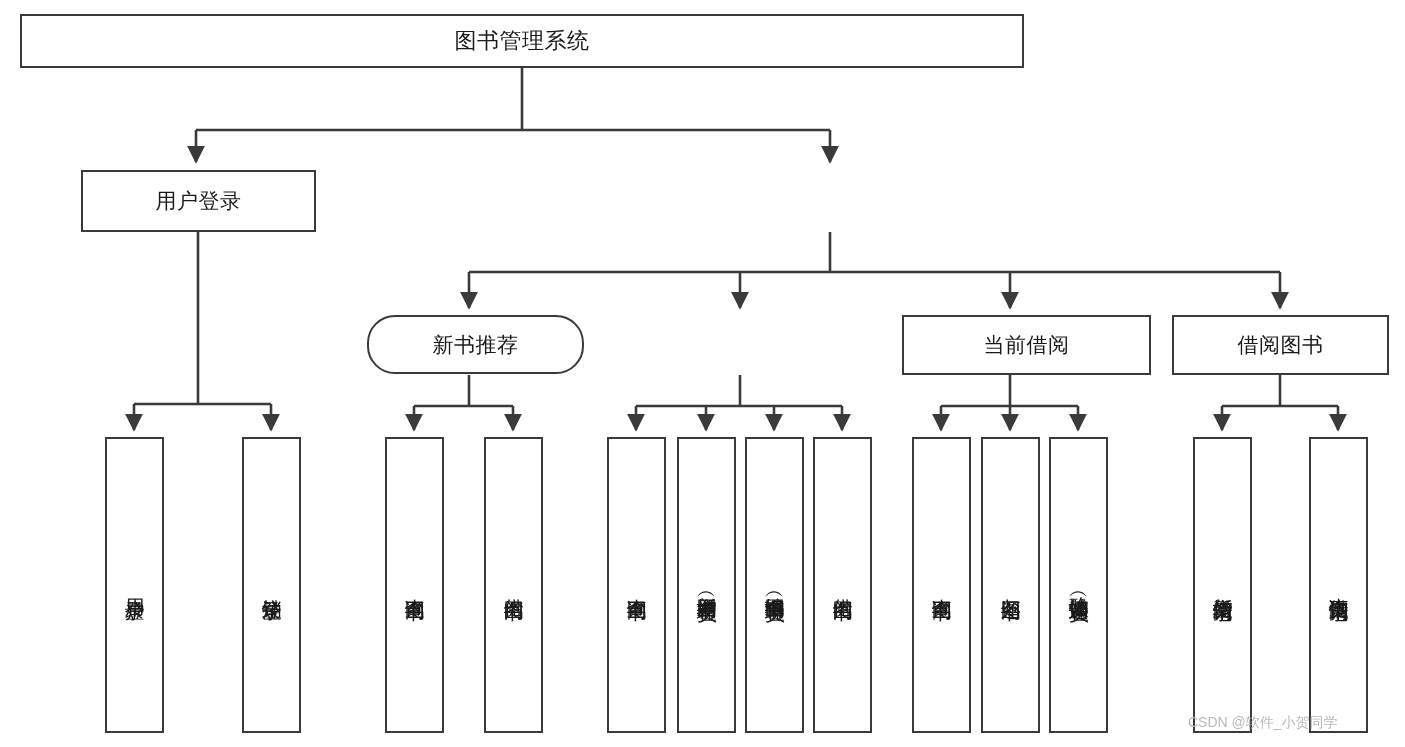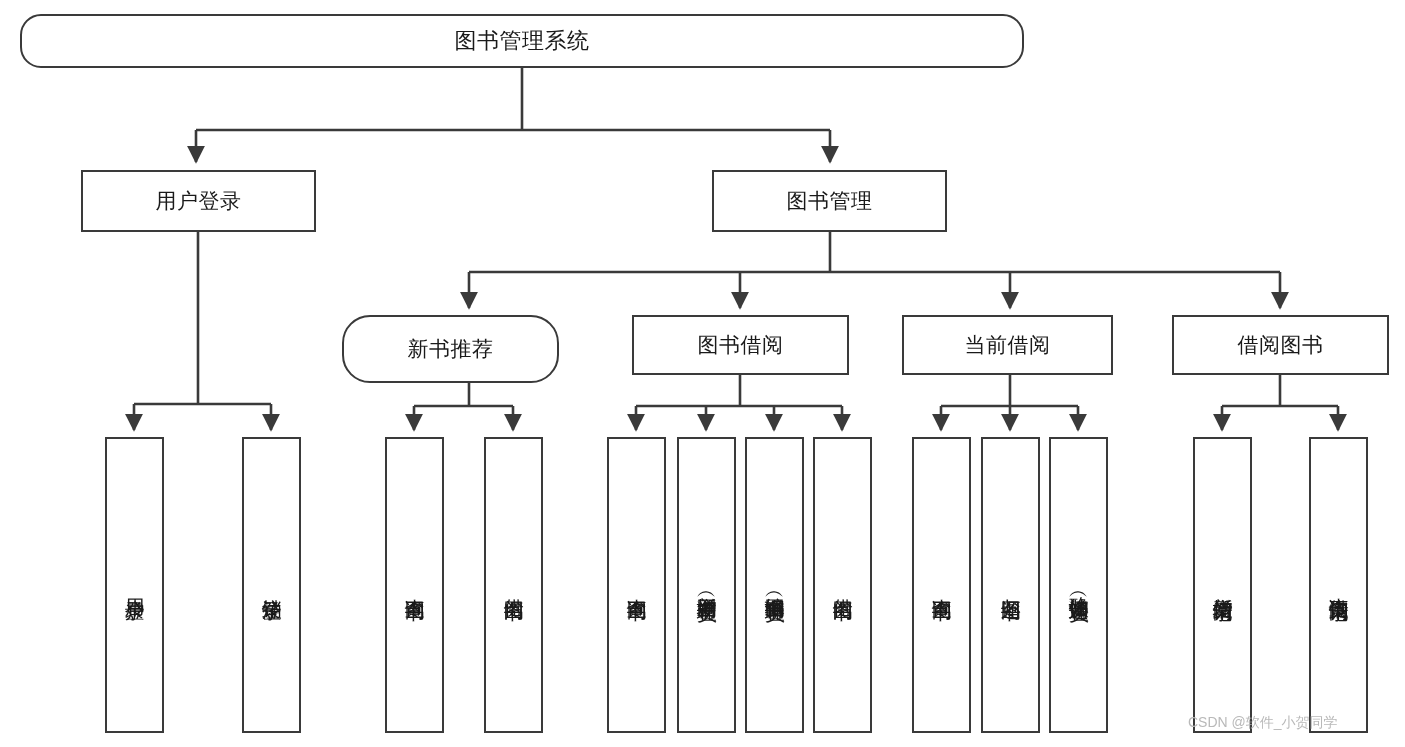--- a/index.html
+++ b/index.html
@@ -112,38 +112,32 @@
       <path d="M 1010 406 L 1010 430" marker-end="url(#arrow)"></path>
       <path d="M 1078 406 L 1078 430" marker-end="url(#arrow)"></path>
 
       <path d="M 1280 375 L 1280 406"></path>
       <path d="M 1222 406 L 1338 406"></path>
       <path d="M 1222 406 L 1222 430" marker-end="url(#arrow)"></path>
       <path d="M 1338 406 L 1338 430" marker-end="url(#arrow)"></path>
     </g>
   </svg>
 
-  <div class="node root" style="left:20px; top:14px; width:1004px; height:54px;border-radius:21px;">
+  <div class="node root" style="left:20px; top:14px; width:1004px; height:54px;">
     <span class="label">图书管理系统</span>
   </div>
 
   <div class="node" style="left:81px; top:170px; width:235px; height:62px;">
     <span class="label">用户登录</span>
   </div>
-  <div class="node" style="left:712px; top:170px; width:235px; height:62px;">
-    <span class="label">图书管理</span>
-  </div>
 
-  <div class="node" style="left:342px; top:315px; width:217px; height:68px;border-radius:28px;">
+  <div class="node" style="left:367px; top:315px; width:217px; height:59px;border-radius:28px;">
     <span class="label">新书推荐</span>
   </div>
-  <div class="node" style="left:632px; top:315px; width:217px; height:60px;">
-    <span class="label">图书借阅</span>
-  </div>
-  <div class="node" style="left:902px; top:315px; width:211px; height:60px;">
+  <div class="node" style="left:902px; top:315px; width:249px; height:60px;">
     <span class="label">当前借阅</span>
   </div>
   <div class="node" style="left:1172px; top:315px; width:217px; height:60px;">
     <span class="label">借阅图书</span>
   </div>
 
   <div class="node vertical" style="left:105px; top:437px; width:59px; height:296px;">
     <span class="label">用户登录</span>
   </div>
   <div class="node vertical" style="left:242px; top:437px; width:59px; height:296px;">

